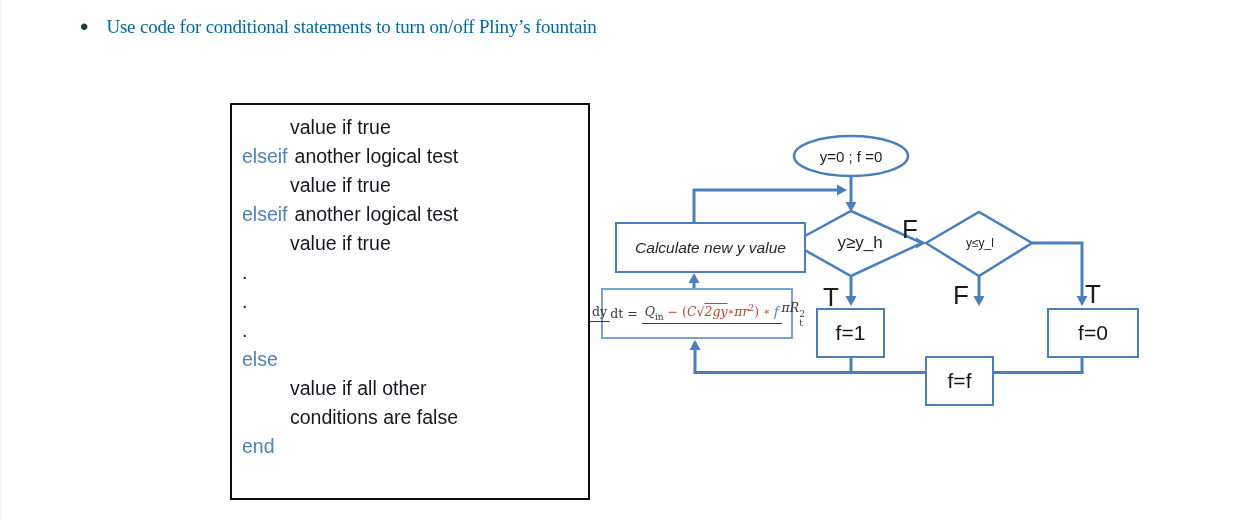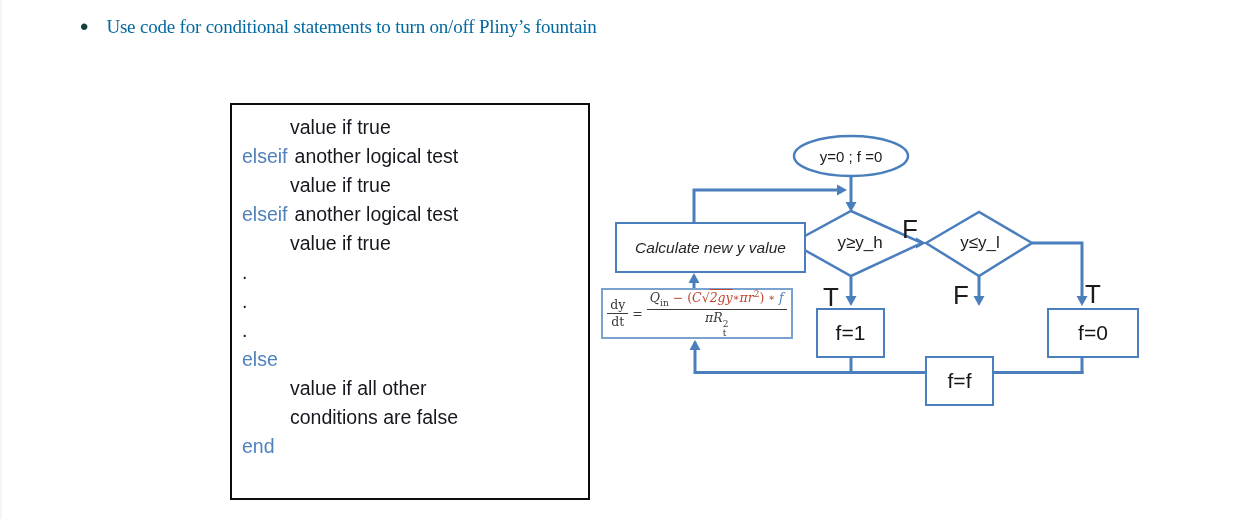--- a/index.html
+++ b/index.html
@@ -30,28 +30,28 @@
   }
   .calc-box{left:597px;top:222px;width:191px;height:51px;border:2.5px solid #4a7ebc;
     font-style:italic;font-size:15.5px;color:#262626;margin-left:16px;}
   .formula-box{left:599px;top:288px;width:192px;height:51px;border:2px solid #7aa2cf;
     font-family:"DejaVu Serif",serif;font-size:12.5px;white-space:nowrap;color:#3a3a3a;}
   .result-box{width:69px;height:50px;border:2.5px solid #4a7ebc;top:308px;font-size:21px;color:#141414;}
   .rb1{left:814px;} .rb2{left:923px;margin-top:48px;} .rb3{left:1045px;width:92px;}
   .fc-label{position:absolute;z-index:3;transform:translate(-50%,-50%);color:#1c1c1c;white-space:nowrap;}
   .start-label{left:849px;top:156px;font-size:15px;text-align:center;}
   .d1-label{left:858px;top:243px;font-size:17px;}
-  .d2-label{left:978px;top:243px;font-size:17px;}
+  .d2-label{left:978px;top:243px;font-size:12px;}
   .tf{font-size:26px;color:#1c1c1c;}
   .lab-f-mid{left:908px;top:229px;}
   .lab-t-1{left:829px;top:297px;}
   .lab-f-2{left:959px;top:295px;}
   .lab-t-2{left:1091px;top:294px;}
   
-  .frac{display:inline-flex;flex-direction:column;align-items:center;vertical-align:middle;margin:0 2px;}
+  .frac{display:inline-flex;flex-direction:row;align-items:center;vertical-align:middle;margin:0 2px;}
   .ftop{padding:0 3px 1px 3px;border-bottom:1.4px solid #3a3a3a;line-height:1.15;}
   .fbot{padding-top:1px;line-height:1.15;}
   .eq{margin:0 2px;}
   .red{color:#c0452e;}
   .blue{color:#4f81bd;}
   .ov{text-decoration:overline;}
   .st{font-size:10px;vertical-align:1px;}
   i{font-style:italic;}
   sub,sup{font-size:9px;}
   .stack{display:inline-flex;flex-direction:column;align-items:flex-start;font-size:9px;

